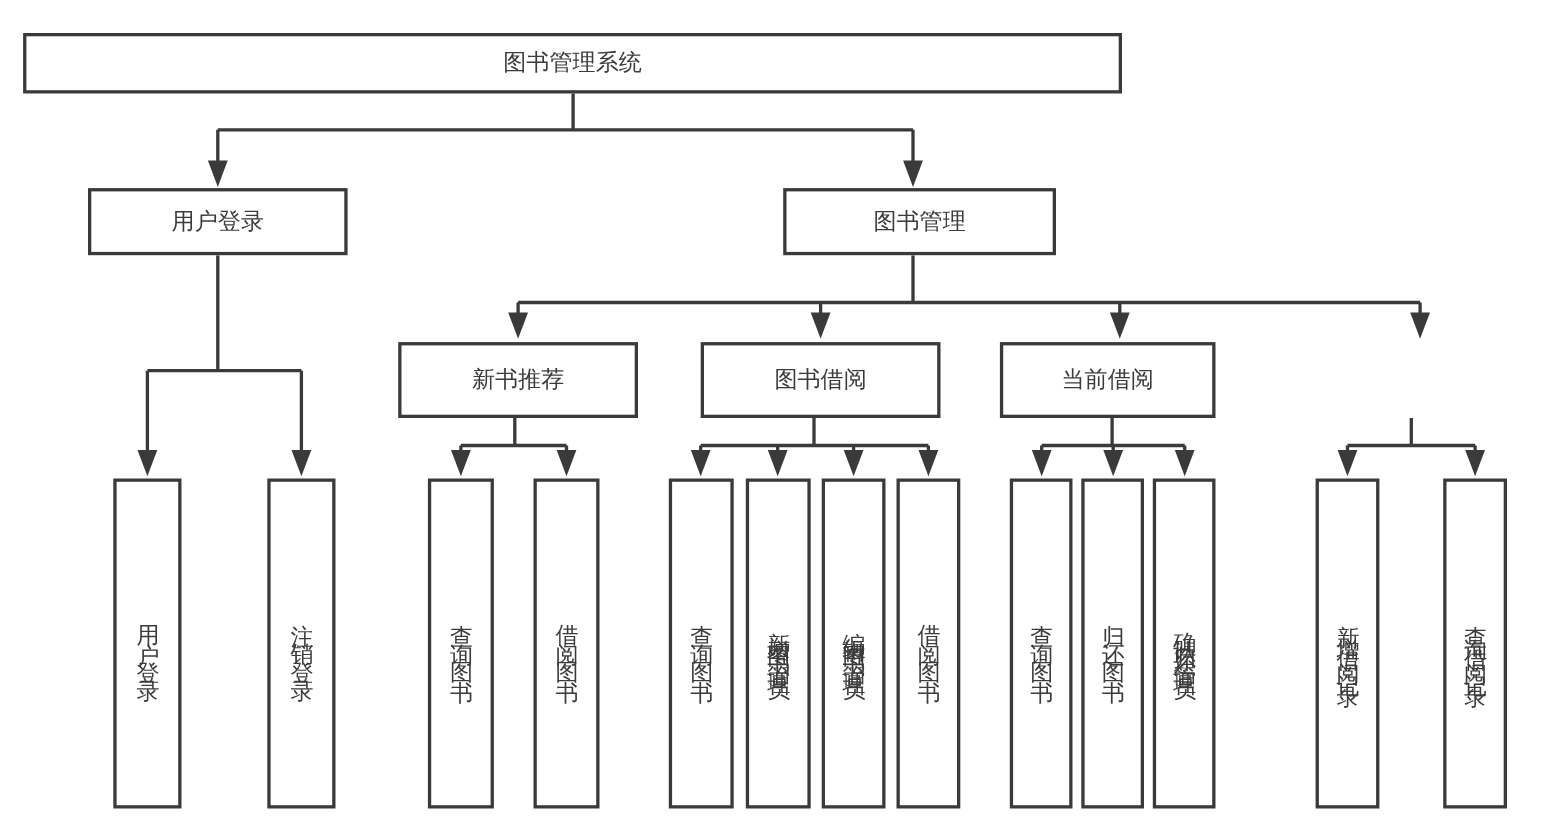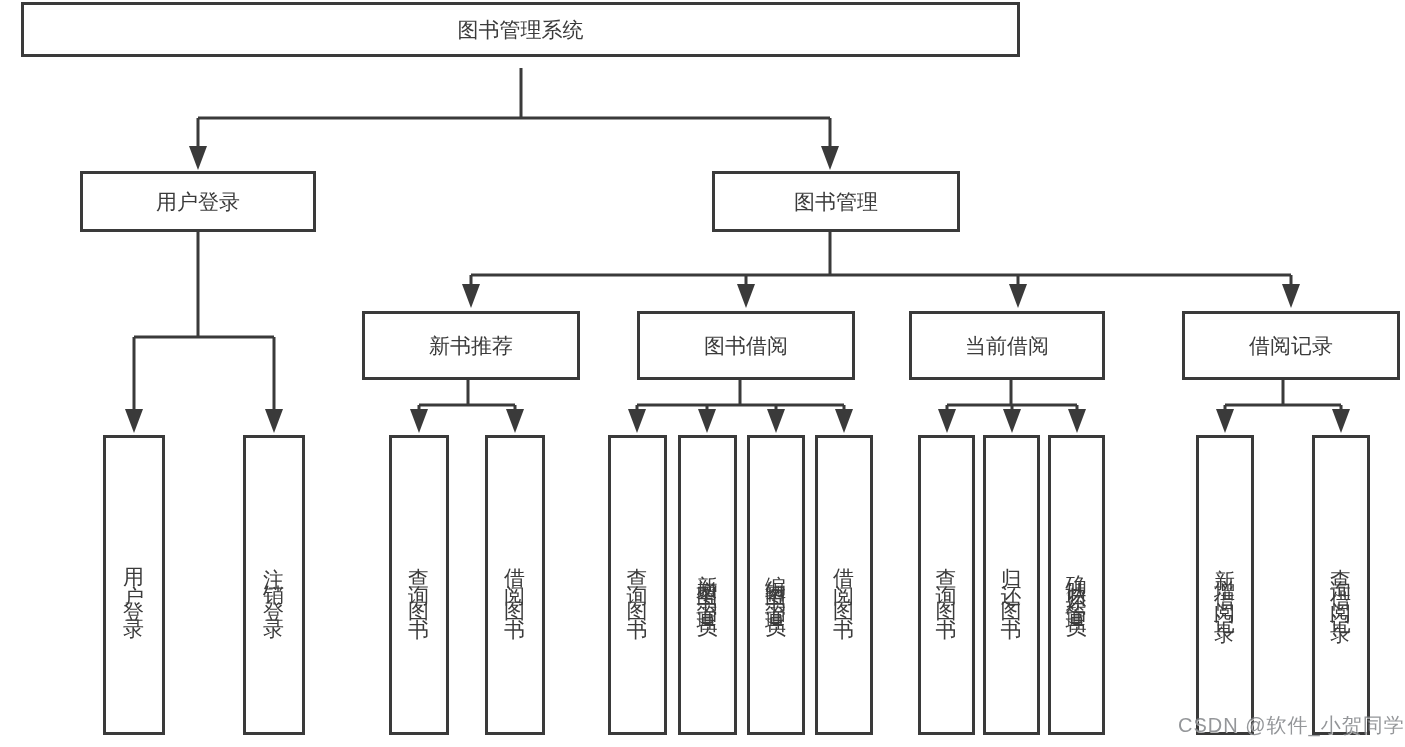--- a/index.html
+++ b/index.html
@@ -98,42 +98,39 @@
 
       <polygon points="938,409 956,409 947,433"></polygon>
       <polygon points="1003,409 1021,409 1012,433"></polygon>
       <polygon points="1068,409 1086,409 1077,433"></polygon>
 
       <polygon points="1216,409 1234,409 1225,433"></polygon>
       <polygon points="1332,409 1350,409 1341,433"></polygon>
     </g>
   </svg>
 
-  <div class="box" style="left:21px; top:2px; width:999px; height:55px">
+  <div class="box" style="left:21px; top:30px; width:999px; height:55px">
     <span>图书管理系统</span>
   </div>
 
   <div class="box" style="left:80px; top:171px; width:236px; height:61px">
     <span>用户登录</span>
   </div>
   <div class="box" style="left:712px; top:171px; width:248px; height:61px">
     <span>图书管理</span>
   </div>
 
   <div class="box" style="left:637px; top:311px; width:218px; height:69px">
     <span>图书借阅</span>
   </div>
   <div class="box" style="left:362px; top:311px; width:218px; height:69px">
     <span>新书推荐</span>
   </div>
   <div class="box" style="left:909px; top:311px; width:196px; height:69px">
     <span>当前借阅</span>
-  </div>
-  <div class="box" style="left:1182px; top:311px; width:218px; height:69px">
-    <span>借阅记录</span>
   </div>
 
   <div class="box v sp-w" style="left:103px; top:435px; width:62px; height:300px">
     <span>用户登录</span>
   </div>
   <div class="box v sp-w" style="left:243px; top:435px; width:62px; height:300px">
     <span>注销登录</span>
   </div>
 
   <div class="box v sp-w" style="left:389px; top:435px; width:60px; height:300px">
@@ -166,15 +163,14 @@
     <span>确认归还（管理员）</span>
   </div>
 
   <div class="box v sp-m" style="left:1196px; top:435px; width:58px; height:300px">
     <span>新增借阅记录</span>
   </div>
   <div class="box v sp-m" style="left:1312px; top:435px; width:58px; height:300px">
     <span>查询借阅记录</span>
   </div>
 
-  <div class="watermark">CSDN @软件_小贺同学</div>
 
 </div>
 
 </body></html>

